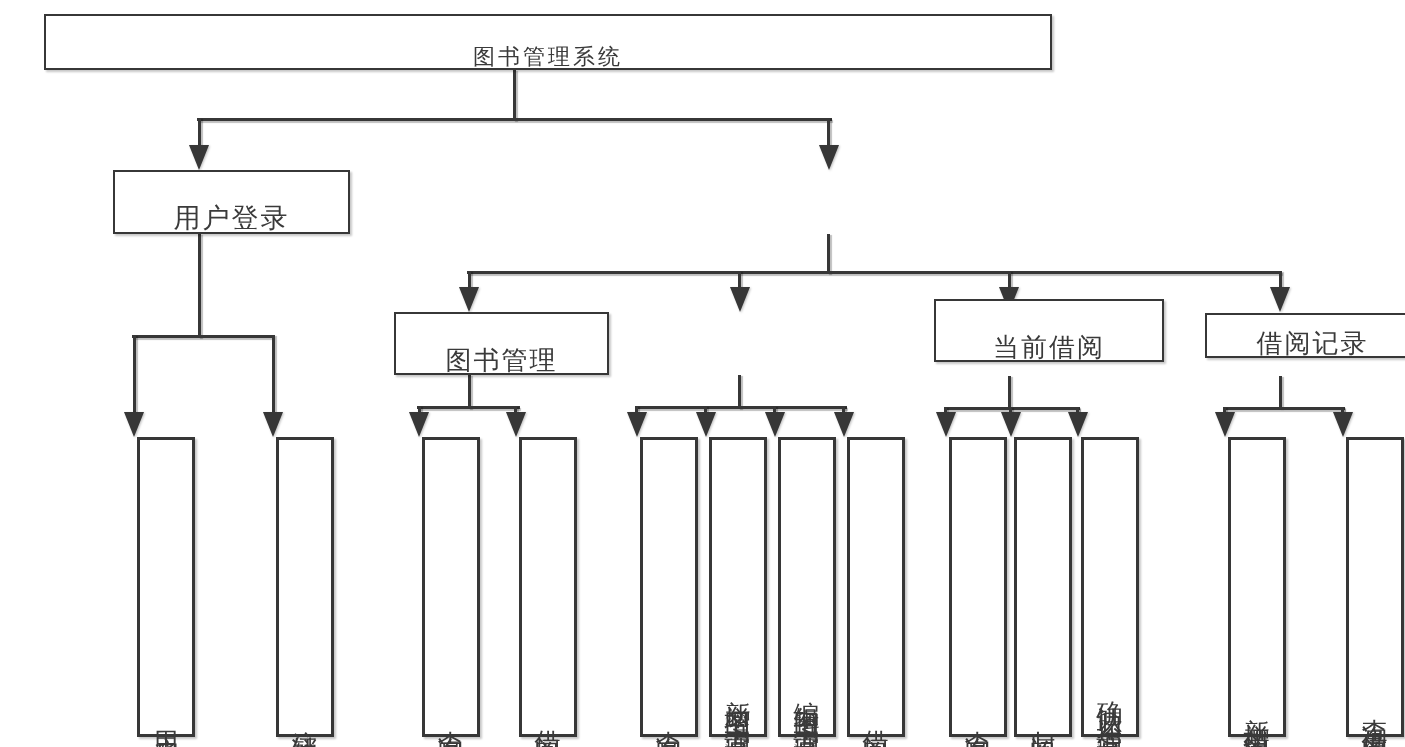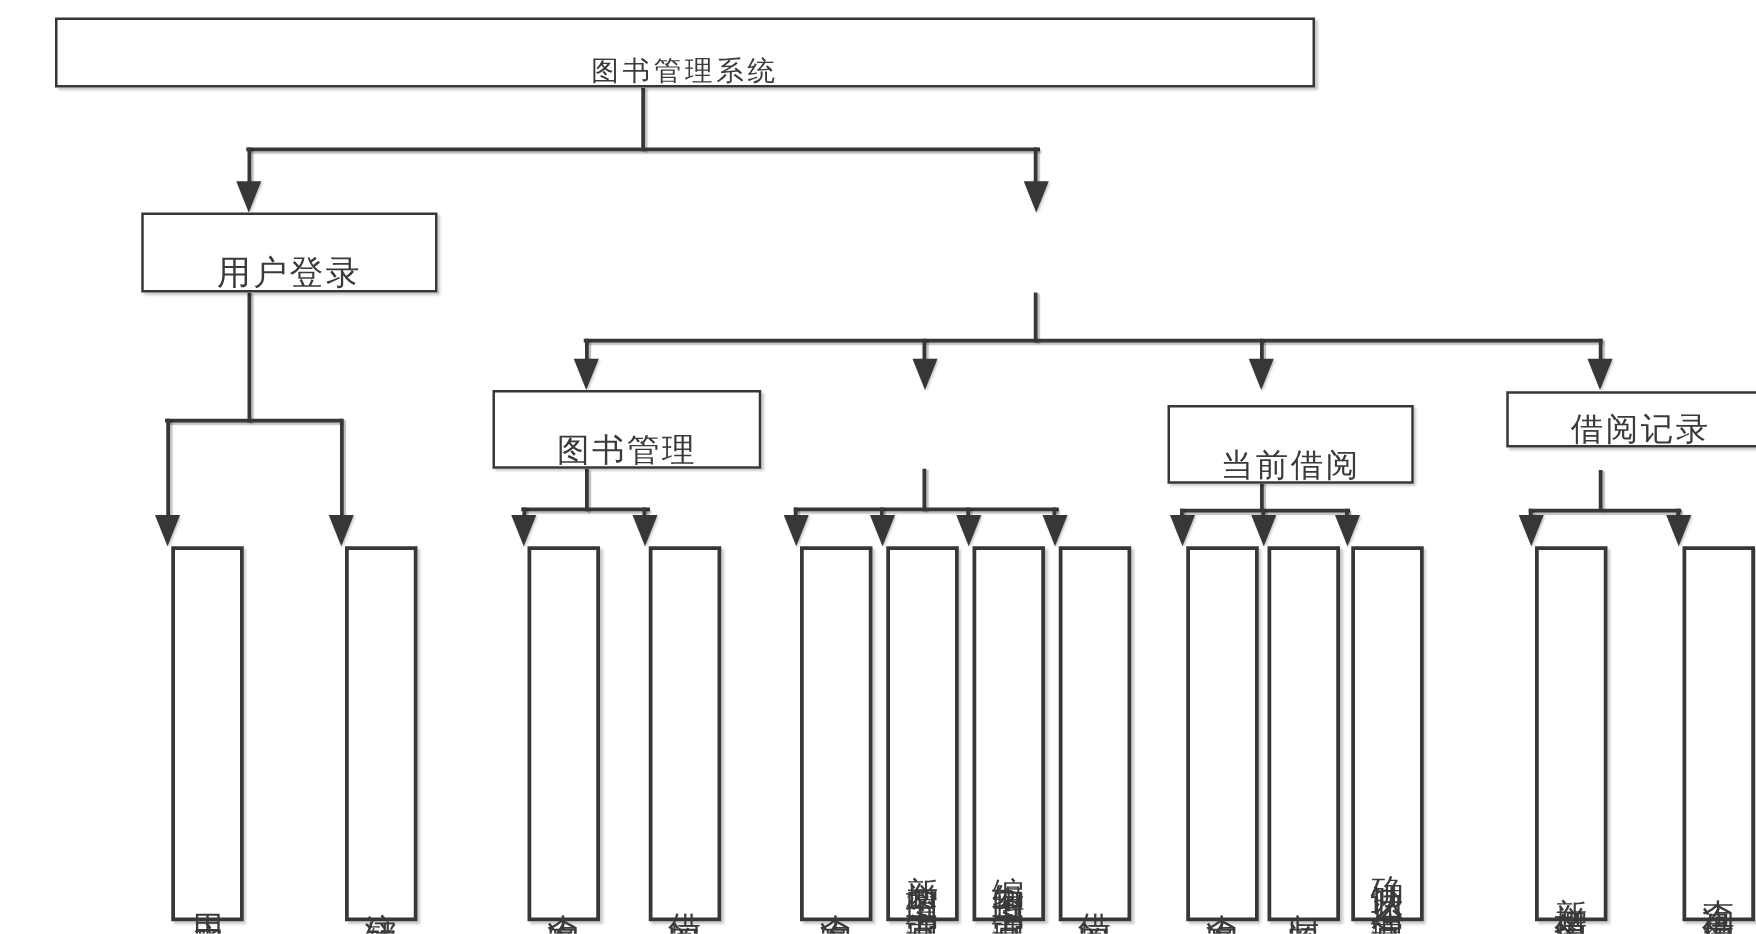--- a/index.html
+++ b/index.html
@@ -131,21 +131,21 @@
   <div class="box" style="left:81px;top:170px;width:237px;height:64px">
     <span class="label l2-size">用户登录</span>
   </div>
 
 
   <div class="box" style="left:362px;top:312px;width:215px;height:63px">
     <span class="label">图书管理</span>
   </div>
 
 
-  <div class="box" style="left:902px;top:324px;width:197px;height:63px">
+  <div class="box" style="left:902px;top:299px;width:230px;height:63px">
     <span class="label">当前借阅</span>
   </div>
 
   <div class="box" style="left:1173px;top:313px;width:215px;height:45px">
     <span class="label">借阅记录</span>
   </div>
 
   <div class="box leaf" style="left:105px">
     <span class="vlabel">用户登录</span>
   </div>

